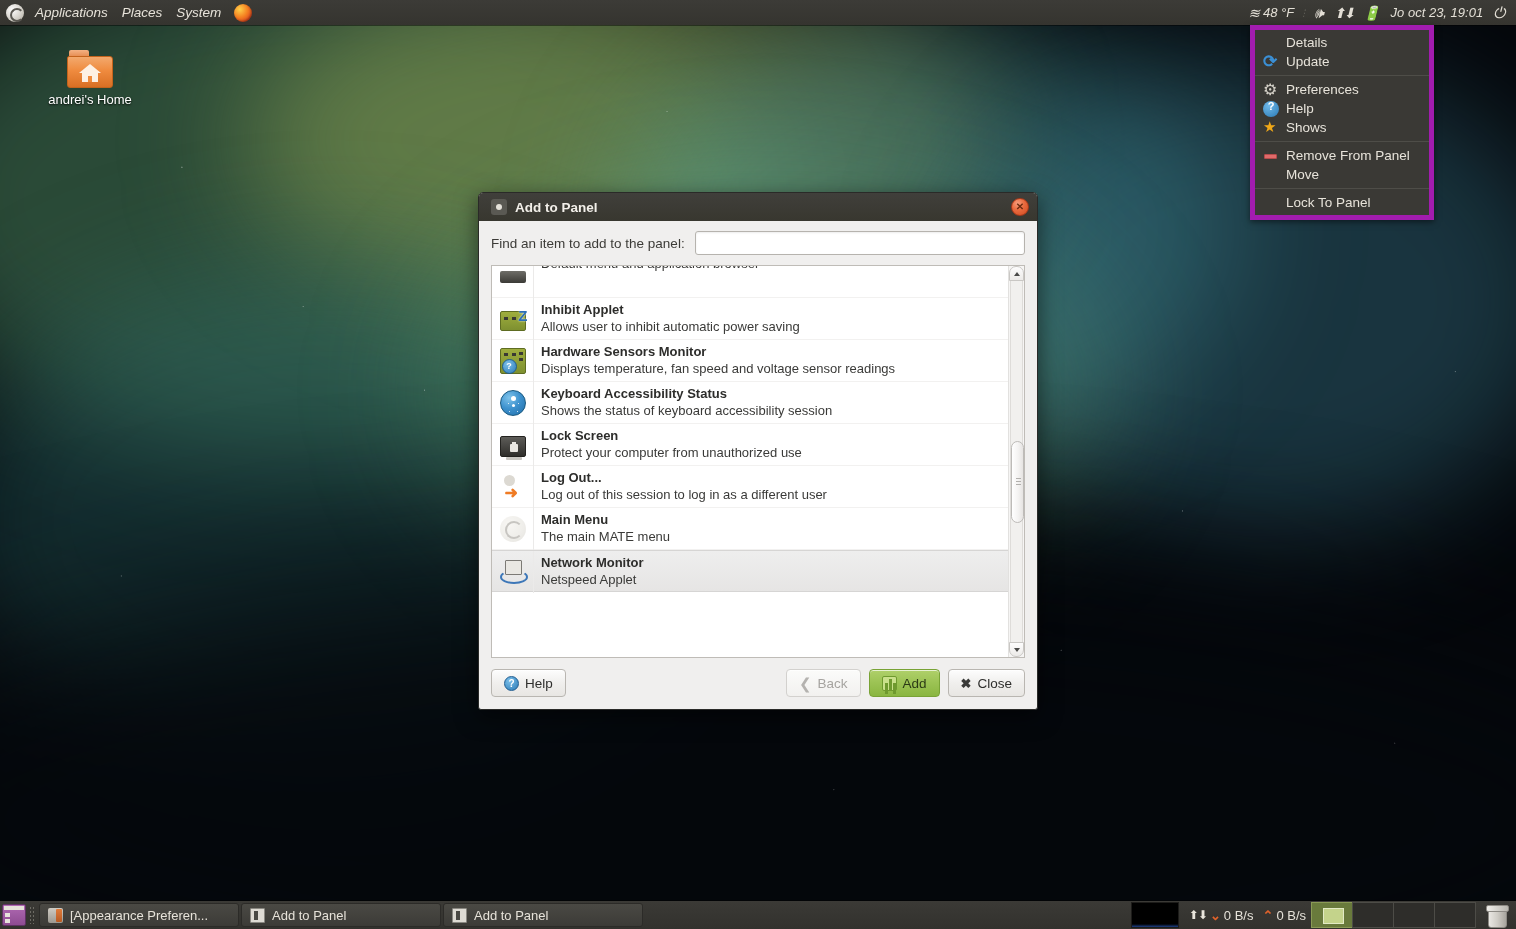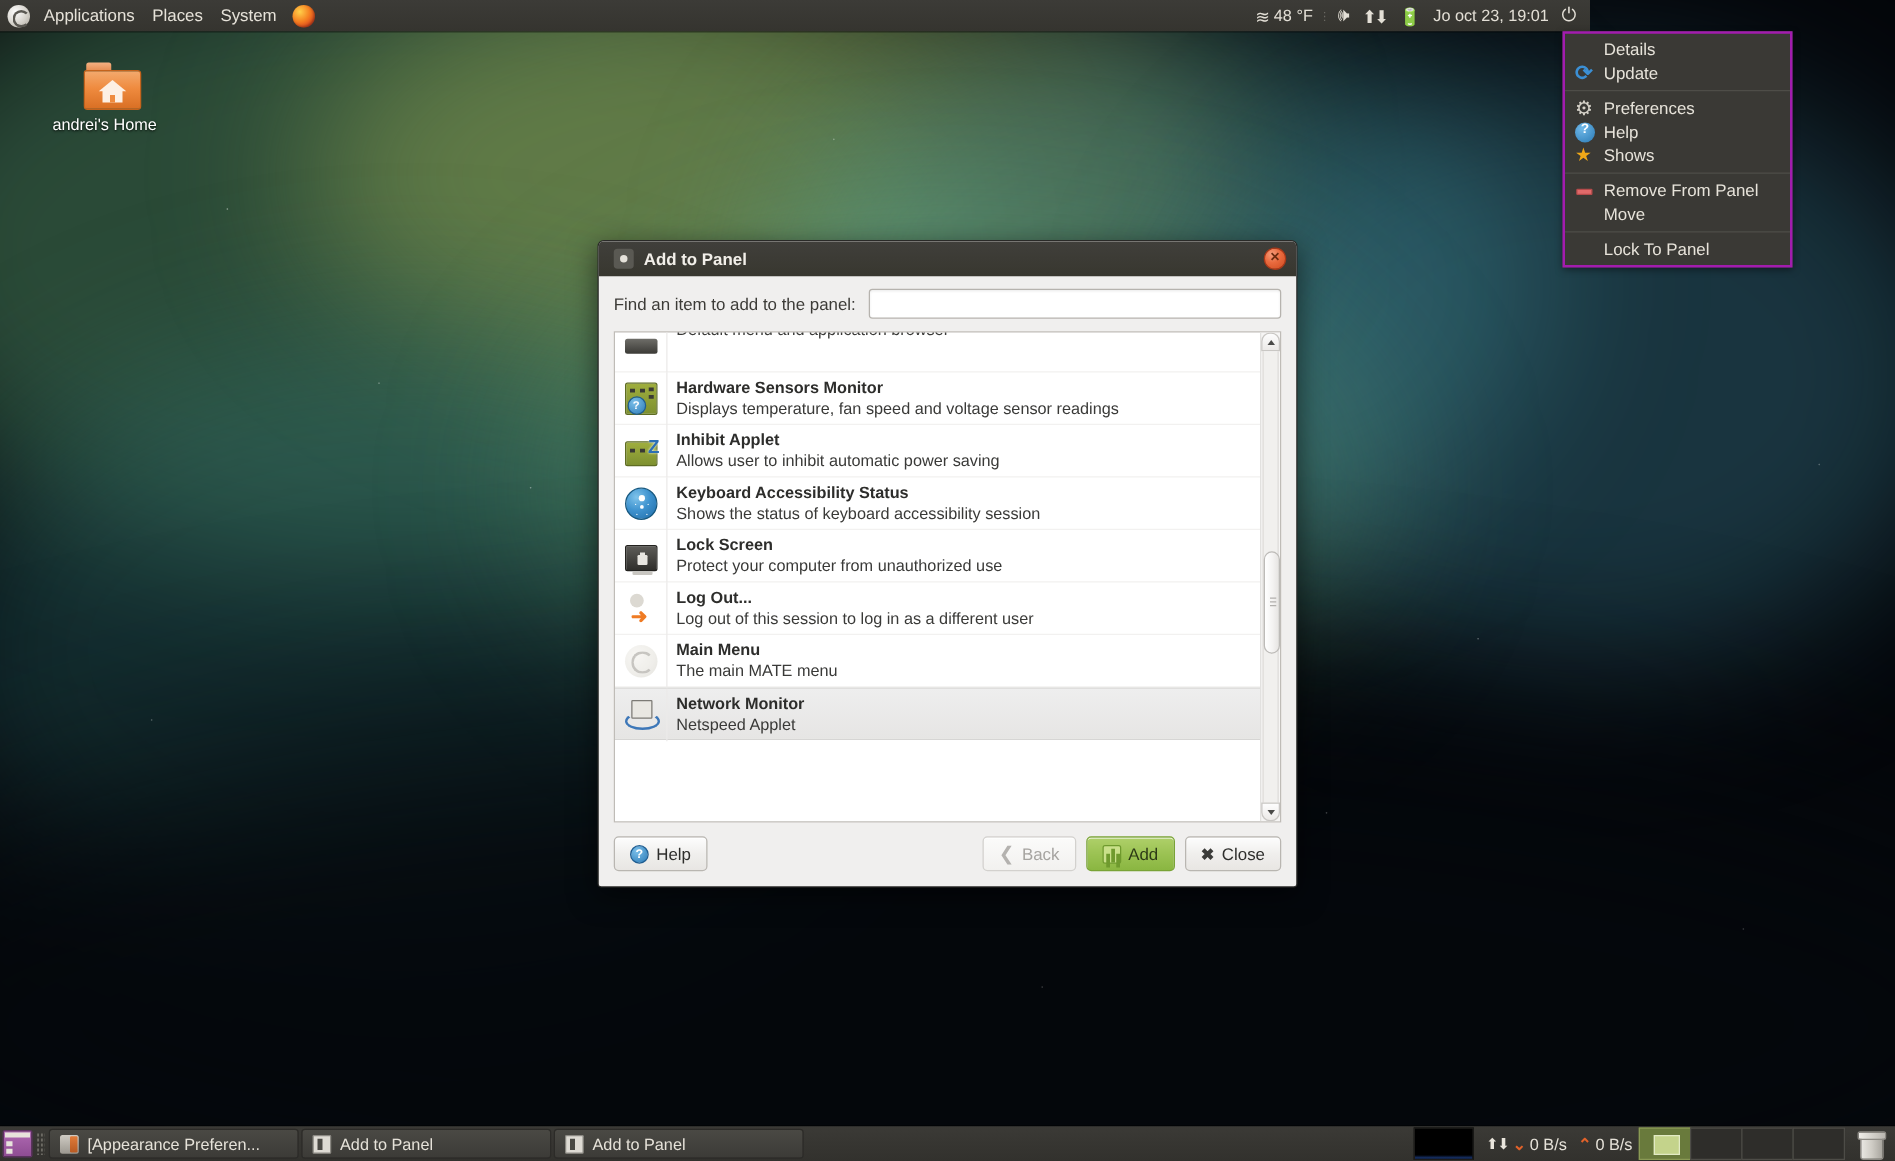--- a/index.html
+++ b/index.html
@@ -36,27 +36,28 @@
       radial-gradient(1px 1px at 70% 70%, rgba(255,255,255,.3), transparent),
       radial-gradient(1px 1px at 92% 80%, rgba(255,255,255,.25), transparent),
       radial-gradient(1px 1px at 20% 33%, rgba(255,255,255,.4), transparent),
       radial-gradient(1px 1px at 49% 52%, rgba(255,255,255,.3), transparent),
       radial-gradient(1px 1px at 5% 8%, rgba(255,255,255,.4), transparent),
       radial-gradient(1px 1px at 96% 40%, rgba(255,255,255,.35), transparent);
   }
 
   
   #top-panel {
-    position:absolute; left:0; top:0; width:1272px; height:25px;
+    position:absolute; left:0; top:0; width:1516px; height:25px;
     background: linear-gradient(to bottom,#3c3b37 0%, #35342f 100%);
     color:#dfdbd2;
     display:flex; align-items:center;
     font-size:13.5px;
     z-index:50;
     box-shadow: 0 1px 0 rgba(0,0,0,.45);
+    font-style: italic;
   }
   .panel-left { display:flex; align-items:center; gap:0; padding-left:4px; }
   .menu-item {
     padding: 3px 7px; color:#e6e2d9; cursor:default; white-space:nowrap;
     line-height:17px;
   }
   .mate-logo {
     width:18px;height:18px;border-radius:50%;
     background: radial-gradient(circle at 35% 32%, #fdfdfd 0%, #d5d2cb 55%, #a9a49a 100%);
     display:inline-block; position:relative; margin:0 4px 0 2px;
@@ -74,21 +75,21 @@
     margin-left:auto; display:flex; align-items:center; gap:0; padding-right:6px;
     font-size:13px;
   }
   .tray-item { padding:2px 5px; display:flex; align-items:center; gap:3px; color:#e3dfd6;}
   .sep-dots { color:#6c6a63; font-size:9px; letter-spacing:1px;}
 
   
   #context-menu {
     position:absolute; left:1250px; top:25px; width:184px;
     background:#3a3935;
-    border:2px solid #a21caf;
+    border:5px solid #a21caf;
     color:#e7e3da;
     font-size:13.5px;
     z-index:120;
     box-shadow: 0 2px 6px rgba(0,0,0,.5);
     padding: 3px 0;
   }
   .cm-item {
     display:flex; align-items:center; gap:7px;
     padding: 2px 8px 2px 8px; height:19px; cursor:default;
     white-space:nowrap;
@@ -114,21 +115,21 @@
   .ico-star::before{
     content:"★"; color:#f0a818; font-size:15px; position:absolute; left:0; top:-2px;
   }
   .ico-minus {
     width:13px;height:5px; background:#e06a6a; border:1px solid #b44b4b;
     position:absolute; left:1px; top:6px; border-radius:1px;
   }
 
   
   #home-icon {
-    position:absolute; left:42px; top:50px; width:96px; 
+    position:absolute; left:42px; top:50px; width:96px; text-align:center;
     color:#fff; font-size:13px; z-index:10;
     text-shadow: 0 1px 2px rgba(0,0,0,.9);
   }
   .folder {
     width:46px;height:38px; margin:0 auto 4px; position:relative;
   }
   .folder .tab {
     position:absolute; left:2px; top:0; width:20px;height:7px;
     background:linear-gradient(#f4b183,#e58a4e); border-radius:2px 2px 0 0;
   }
@@ -590,43 +591,43 @@
           <div class="ar-icon">
               <div class="ic ic-default"></div>
             </div>
           <div class="ar-text">
             <div class="ar-desc" style="margin-top:-4px;">Default menu and application browser</div>
           </div>
         </div>
 
         <div class="applet-row">
           <div class="ar-icon">
+            <div class="ic ic-chip ic-inhibit" style="height:20px;margin-top:4px;">
+              <i class="pad" style="left:3px;top:5px;"></i>
+                <i class="pad" style="left:11px;top:5px;"></i>
+            </div>
+          </div>
+          <div class="ar-text">
+            <div class="ar-name">Inhibit Applet</div>
+            <div class="ar-desc">Allows user to inhibit automatic power saving</div>
+          </div>
+        </div>
+
+        <div class="applet-row">
+          <div class="ar-icon">
             <div class="ic ic-chip ic-sensors">
               <i class="pad" style="left:3px;top:4px;"></i>
                 <i class="pad" style="left:11px;top:4px;"></i>
               <i class="pad" style="right:2px;top:3px;"></i>
                 <i class="pad" style="right:2px;top:9px;"></i>
             </div>
           </div>
           <div class="ar-text">
             <div class="ar-name">Hardware Sensors Monitor</div>
             <div class="ar-desc">Displays temperature, fan speed and voltage sensor readings</div>
-          </div>
-        </div>
-
-        <div class="applet-row">
-          <div class="ar-icon">
-            <div class="ic ic-chip ic-inhibit" style="height:20px;margin-top:4px;">
-              <i class="pad" style="left:3px;top:5px;"></i>
-                <i class="pad" style="left:11px;top:5px;"></i>
-            </div>
-          </div>
-          <div class="ar-text">
-            <div class="ar-name">Inhibit Applet</div>
-            <div class="ar-desc">Allows user to inhibit automatic power saving</div>
           </div>
         </div>
 
 
         <div class="applet-row">
           <div class="ar-icon">
               <div class="ic ic-access"></div>
             </div>
           <div class="ar-text">
             <div class="ar-name">Keyboard Accessibility Status</div>

